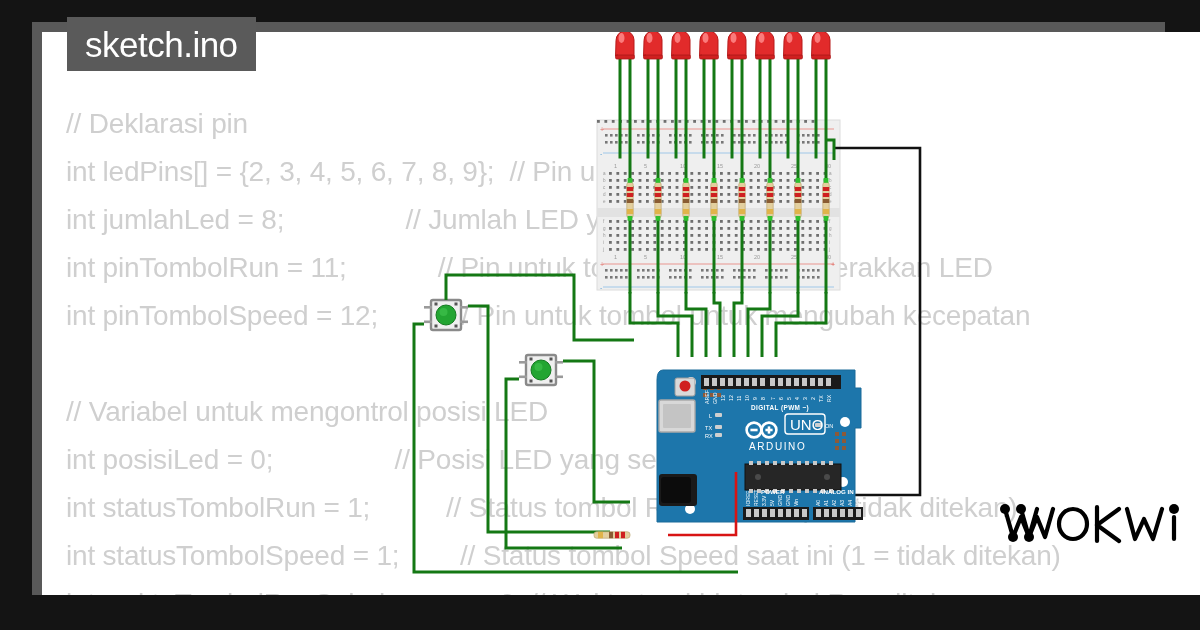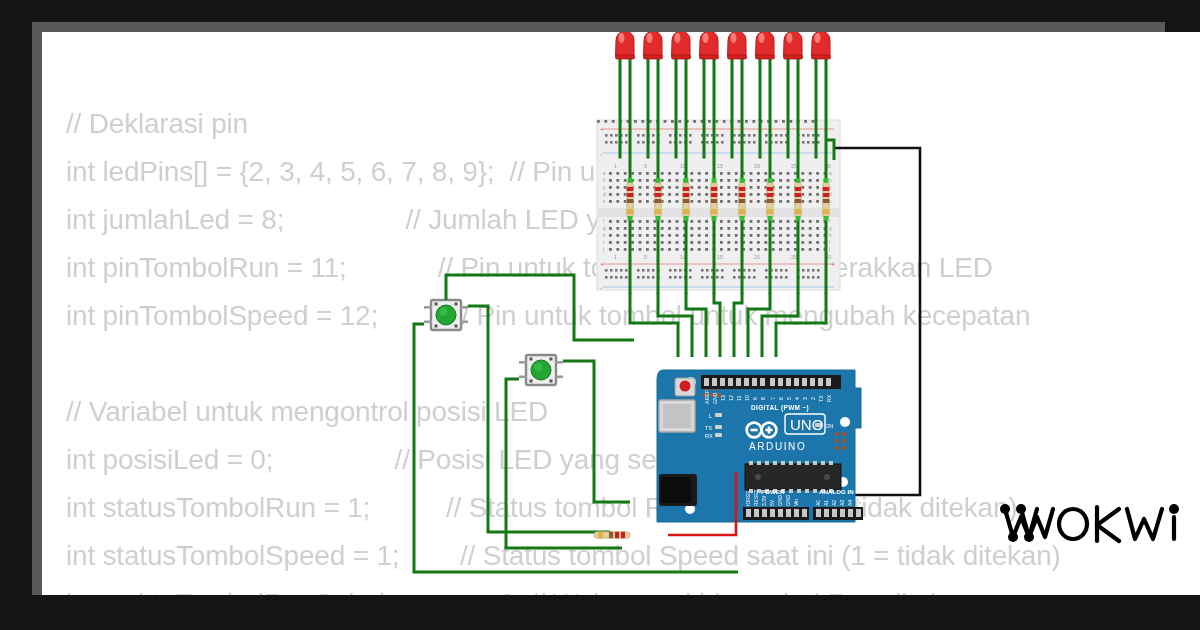--- a/index.html
+++ b/index.html
@@ -592,13 +592,16 @@
           <circle cx="8" cy="12" r="5"></circle>
           <circle cx="24" cy="12" r="5"></circle>
           <circle cx="16" cy="40" r="5"></circle>
           <circle cx="32" cy="40" r="5"></circle>
           <circle cx="177" cy="12" r="5"></circle>
         </g>
       </svg>
     </div>
   </div>
 
+  <div id="file-tab">
+    <span class="tab-label">sketch.ino</span>
+  </div>
 </div>
 
 </body></html>

